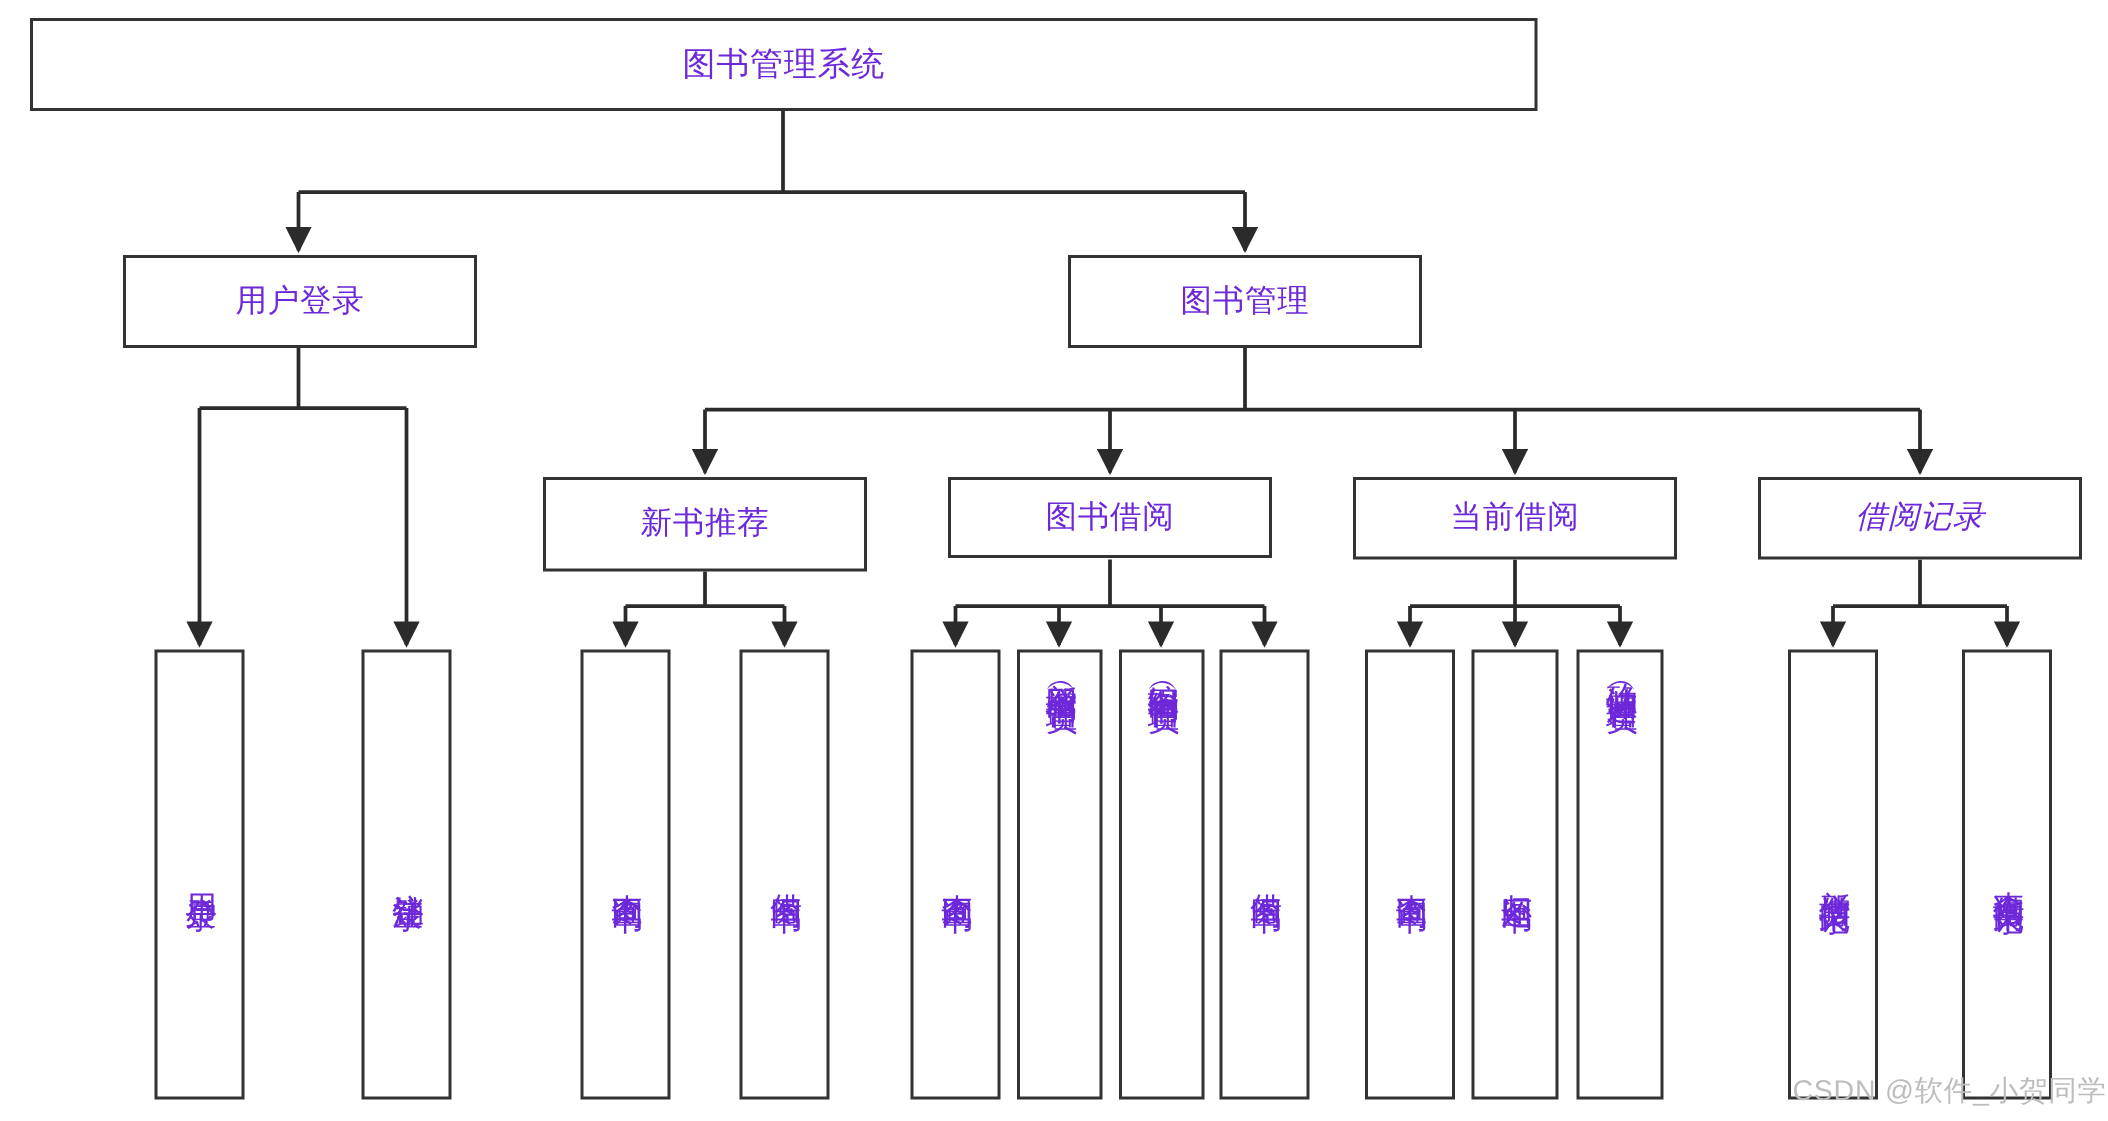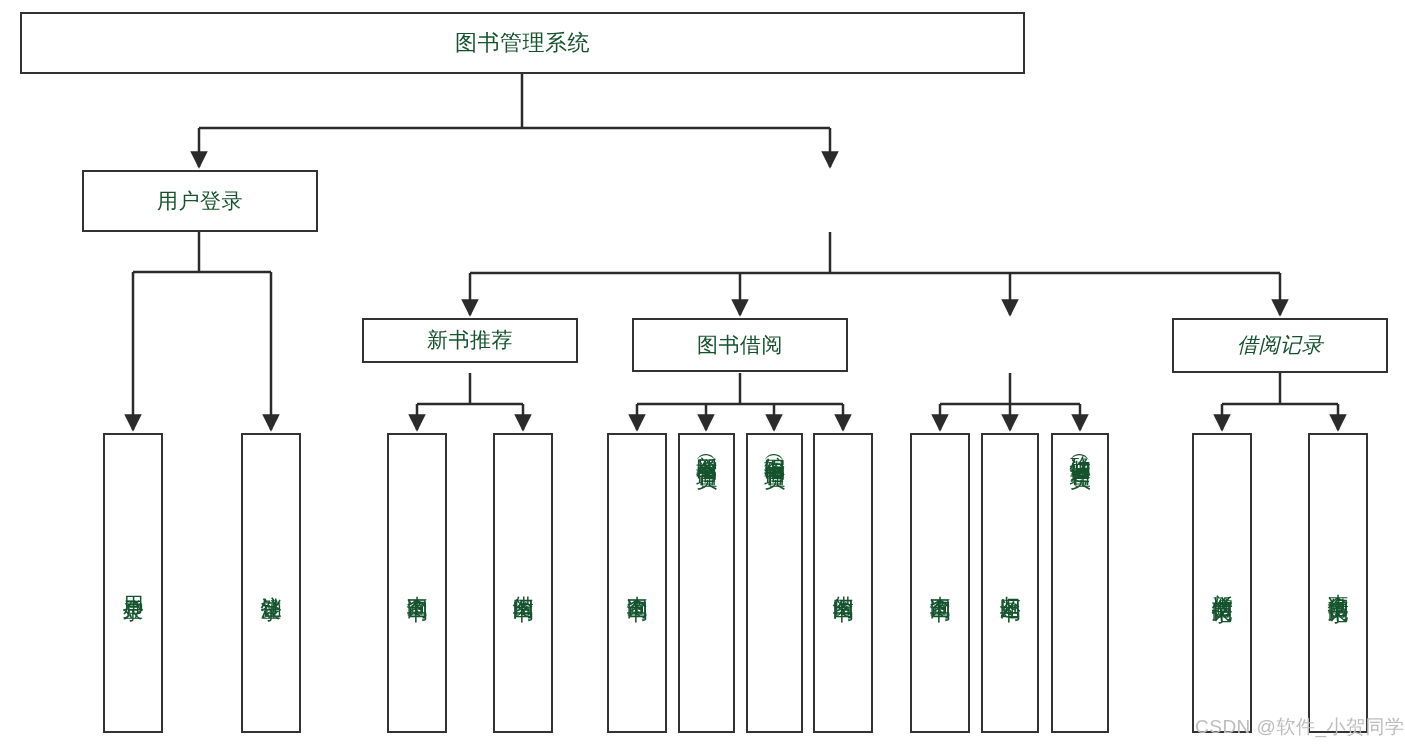--- a/index.html
+++ b/index.html
@@ -33,21 +33,21 @@
     border: 2.5px solid #333333;
     display: flex;
     align-items: center;
     justify-content: center;
   }
   .node .label {
     display: block;
     text-align: left;
     line-height: 1.15;
     letter-spacing: 0.5px;
-    color: #14532d;
+    color: #6d28d9;
   }
   .node.horizontal .label {
     writing-mode: horizontal-tb;
     font-size: 21px;
   }
   .node.vertical {
     align-items: flex-start;
     justify-content: center;
     padding-top: 4px;
   }
@@ -128,29 +128,35 @@
   </svg>
 
   <div class="node horizontal" id="root-node" style="left:20px; top:12px; width:1005px; height:62px;">
     <span class="label">图书管理系统</span>
   </div>
 
   <div class="node horizontal" style="left:82px; top:170px; width:236px; height:62px;">
     <span class="label">用户登录</span>
   </div>
 
-
-  <div class="node horizontal" style="left:362px; top:318px; width:216px; height:45px;">
+  <div class="node horizontal" style="left:712px; top:170px; width:236px; height:62px;">
+    <span class="label">图书管理</span>
+  </div>
+
+  <div class="node horizontal" style="left:362px; top:318px; width:216px; height:63px;">
     <span class="label">新书推荐</span>
   </div>
 
   <div class="node horizontal" style="left:632px; top:318px; width:216px; height:54px;">
     <span class="label">图书借阅</span>
   </div>
 
+  <div class="node horizontal" style="left:902px; top:318px; width:216px; height:55px;">
+    <span class="label">当前借阅</span>
+  </div>
 
   <div class="node horizontal" style="left:1172px; top:318px; width:216px; height:55px;font-style:italic;">
     <span class="label">借阅记录</span>
   </div>
 
   <div class="node vertical centered" style="left:103px; top:433px; width:60px; height:300px;">
     <span class="label">用户登录</span>
   </div>
 
   <div class="node vertical centered" style="left:241px; top:433px; width:60px; height:300px;">

